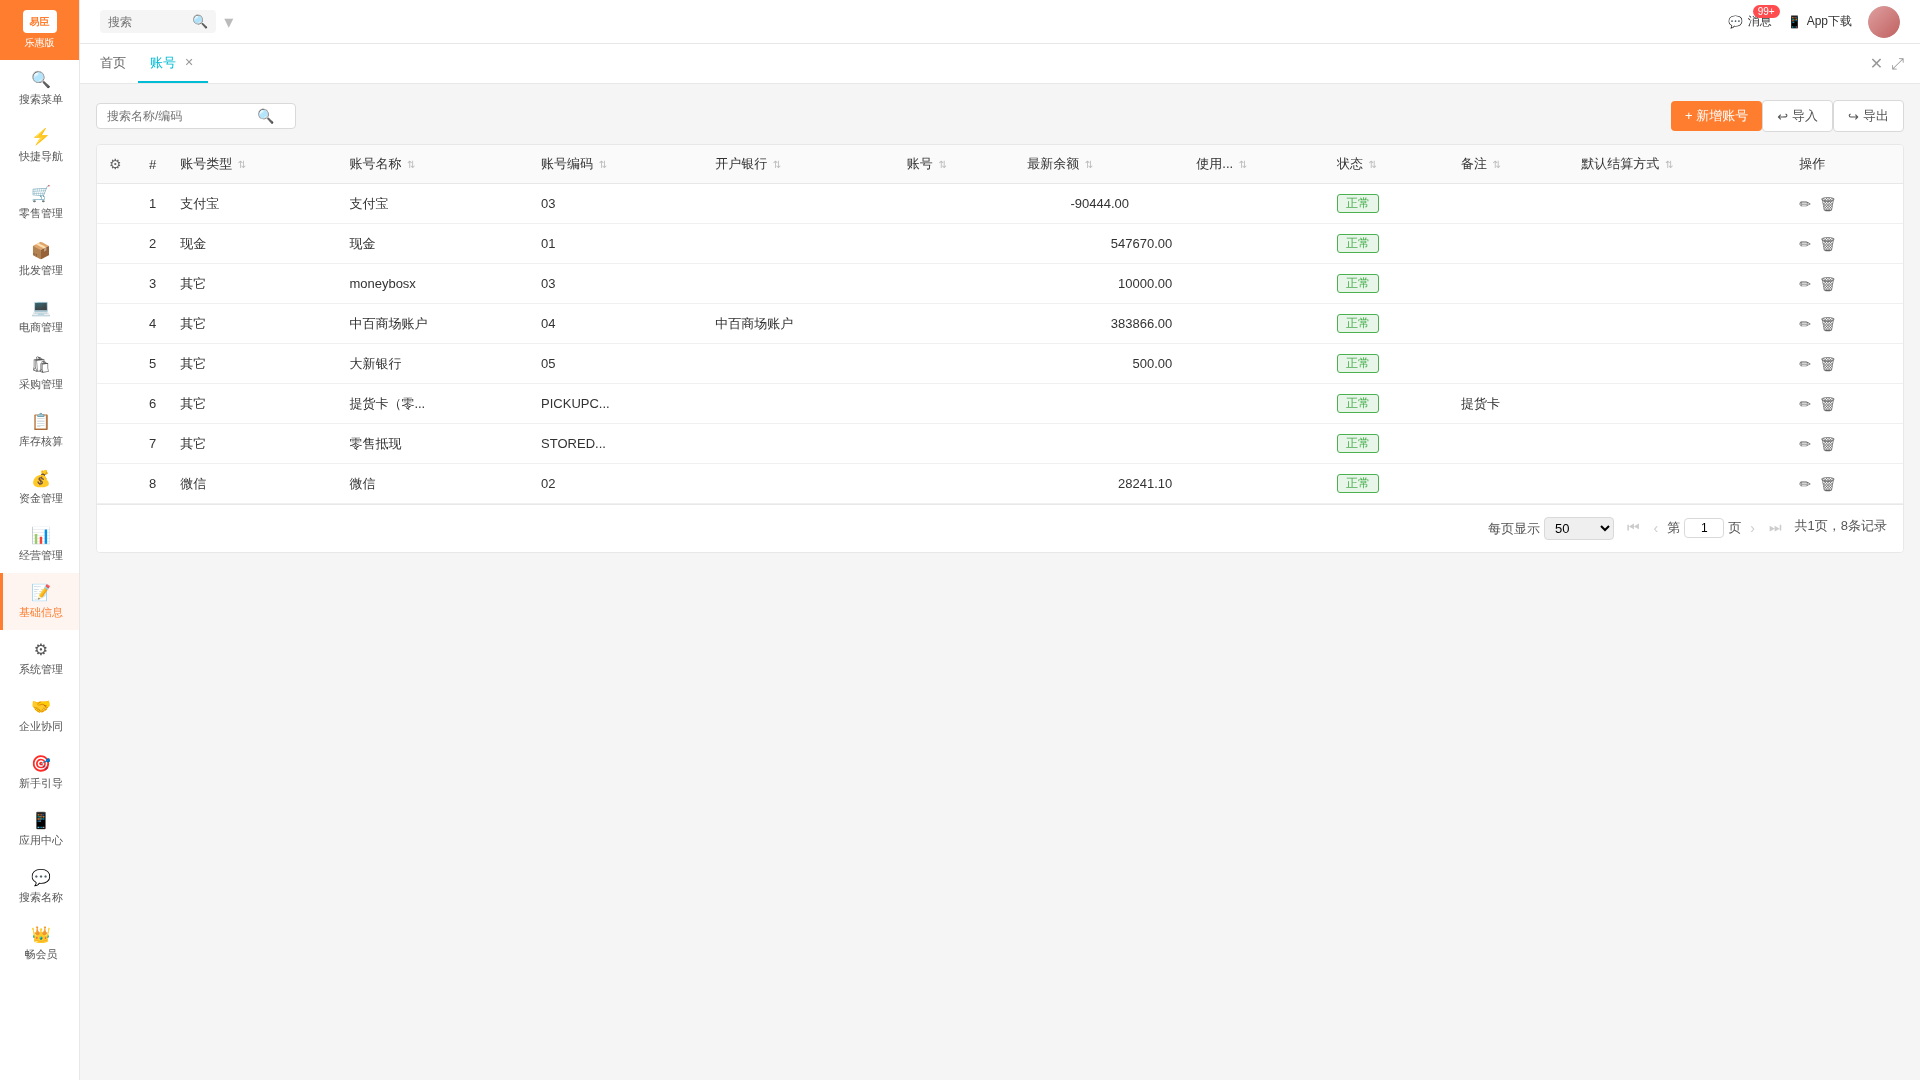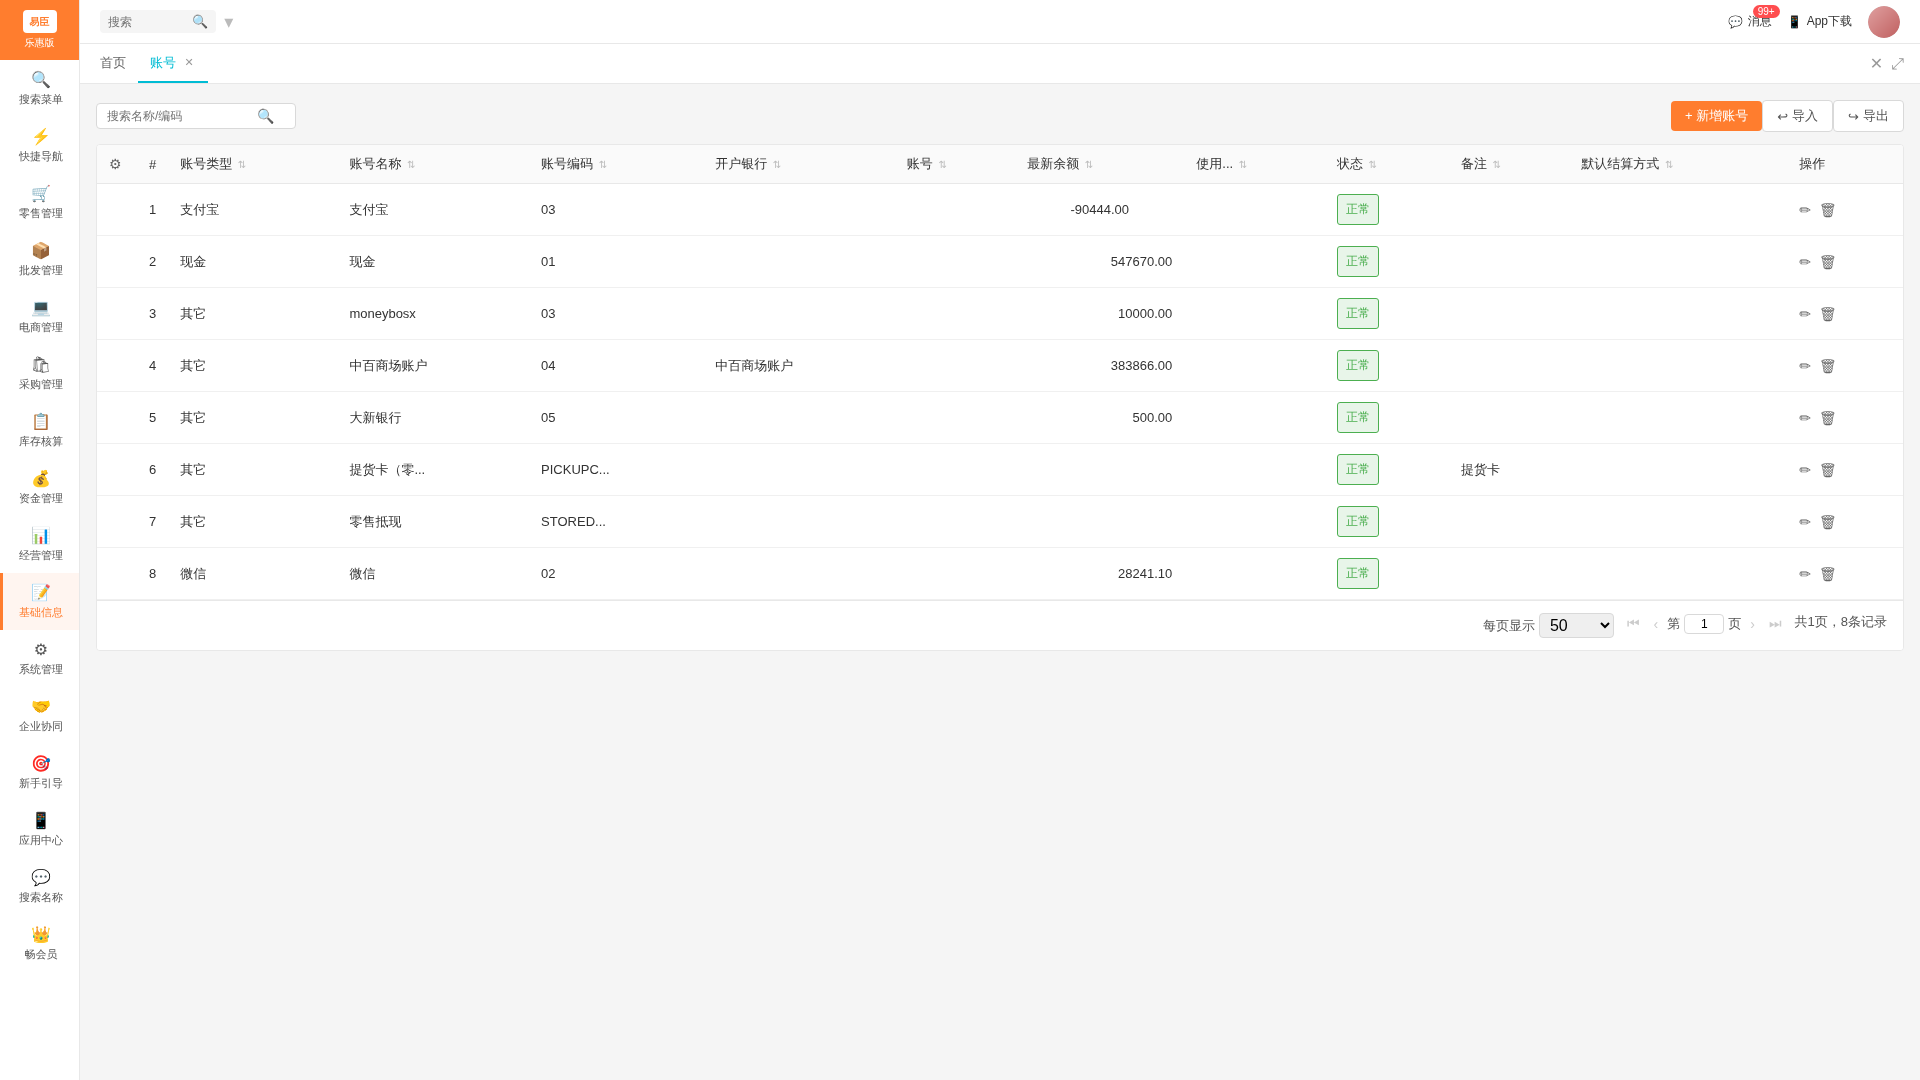--- a/index.html
+++ b/index.html
@@ -286,21 +286,21 @@
     tbody td {
       padding: 10px 12px;
       color: #333;
       vertical-align: middle;
     }
     .status-badge {
       background: #e8f5e9;
       color: #4caf50;
       border: 1px solid #4caf50;
       border-radius: 3px;
-      padding: 6px 8px;
+      padding: 0 8px;
       font-size: 12px;
       display: inline-block;
     }
     .action-btns {
       display: flex;
       gap: 8px;
       align-items: center;
     }
     .action-btn {
       cursor: pointer;
@@ -326,21 +326,21 @@
     }
     .page-size-select {
       display: flex;
       align-items: center;
       gap: 4px;
     }
     .page-size-select select {
       border: 1px solid #d9d9d9;
       border-radius: 4px;
       padding: 2px 20px 2px 6px;
-      font-size: 16px;
+      font-size: 13px;
       outline: none;
       cursor: pointer;
     }
     .page-nav {
       display: flex;
       align-items: center;
       gap: 4px;
     }
     .page-nav button {
       background: none;

